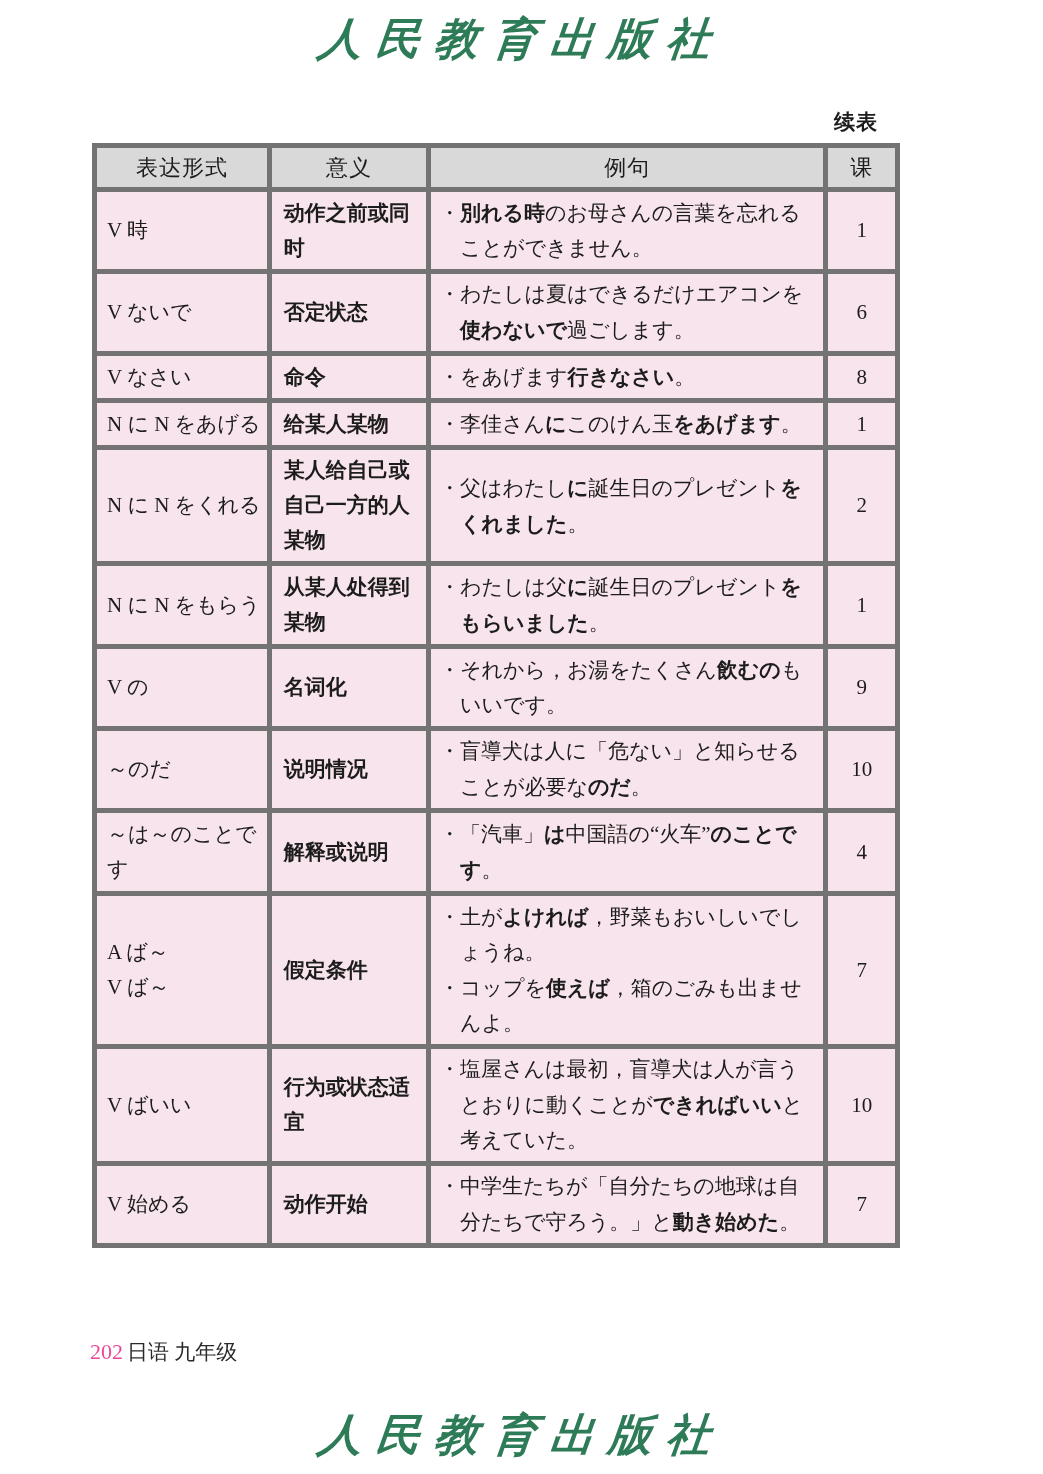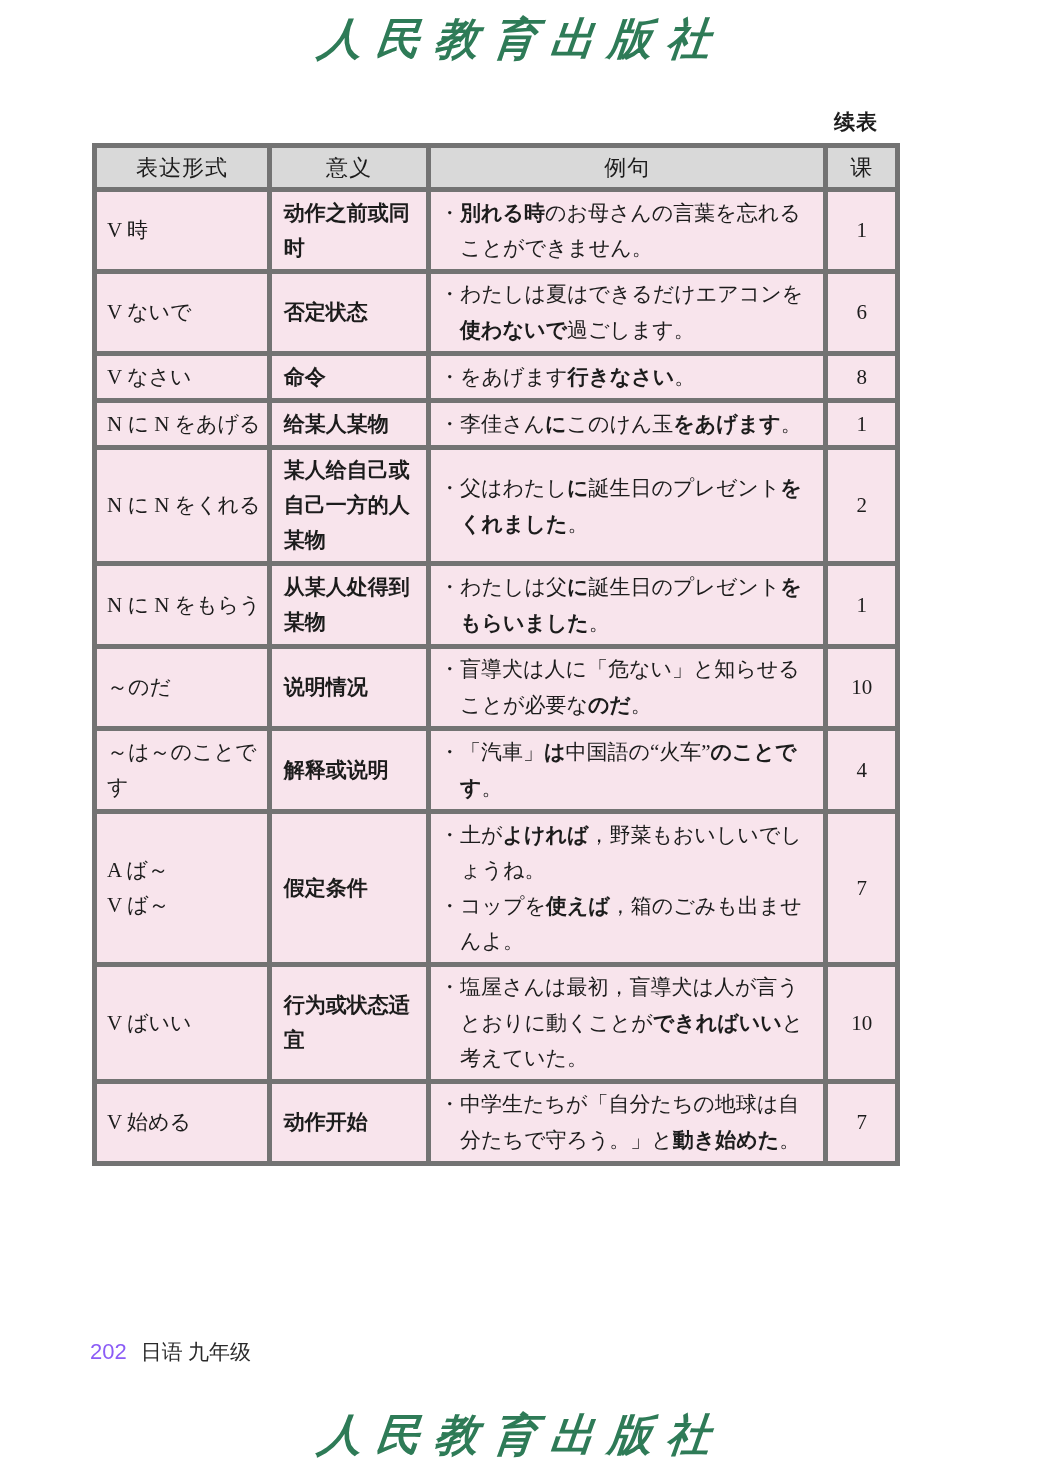--- a/index.html
+++ b/index.html
@@ -98,24 +98,24 @@
 
   
   .page-footer {
     position: absolute;
     top: 1338px;
     left: 90px;
     font-size: 21px;
     color: #2a2a2a;
   }
   .page-footer .num {
-    font-family: Liberation Sans, sans-serif;
+    font-family: Liberation Serif, serif;
     font-size: 22px;
-    margin-right: 14px;
-    color: #8b5cf6;
+    margin-right: 4px;
+    color: #ec4899;
   }
 </style>
 </head>
 <body>
 
 <div class="page">
 
   <div class="logo logo-top">人民教育出版社</div>
 
   <div class="continued">续表</div>
@@ -184,20 +184,28 @@
 
   <tr>
     <td class="form">N に N をもらう</td>
     <td class="meaning">从某人处得到某物</td>
     <td class="examples">
               <div class="ex"><span>・</span><span class="seg">わたしは父</span><span class="seg seg-b">に</span><span class="seg">誕生日のプレゼント</span><span class="seg seg-b">をもらいました</span><span class="seg">。</span></div>
             </td>
     <td class="lesson">1</td>
   </tr>
 
+  <tr>
+    <td class="form">V の</td>
+    <td class="meaning">名词化</td>
+    <td class="examples">
+              <div class="ex"><span>・</span><span class="seg">それから，お湯をたくさん</span><span class="seg seg-b">飲むの</span><span class="seg">もいいです。</span></div>
+            </td>
+    <td class="lesson">9</td>
+  </tr>
 
   <tr>
     <td class="form">～のだ</td>
     <td class="meaning">说明情况</td>
     <td class="examples">
               <div class="ex"><span>・</span><span class="seg">盲導犬は人に「危ない」と知らせることが必要な</span><span class="seg seg-b">のだ</span><span class="seg">。</span></div>
             </td>
     <td class="lesson">10</td>
   </tr>
 

